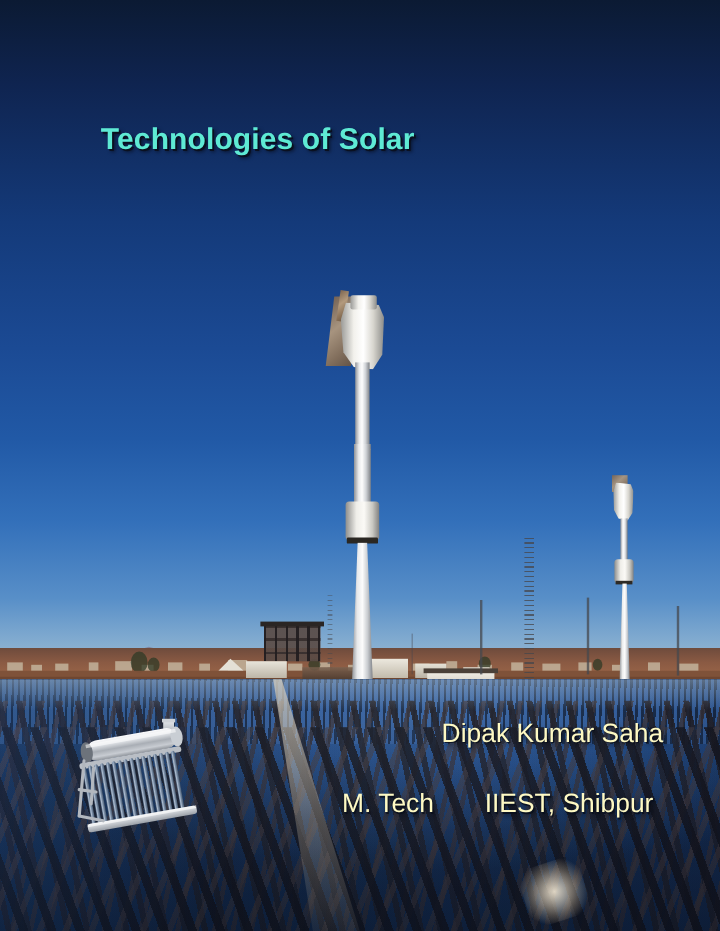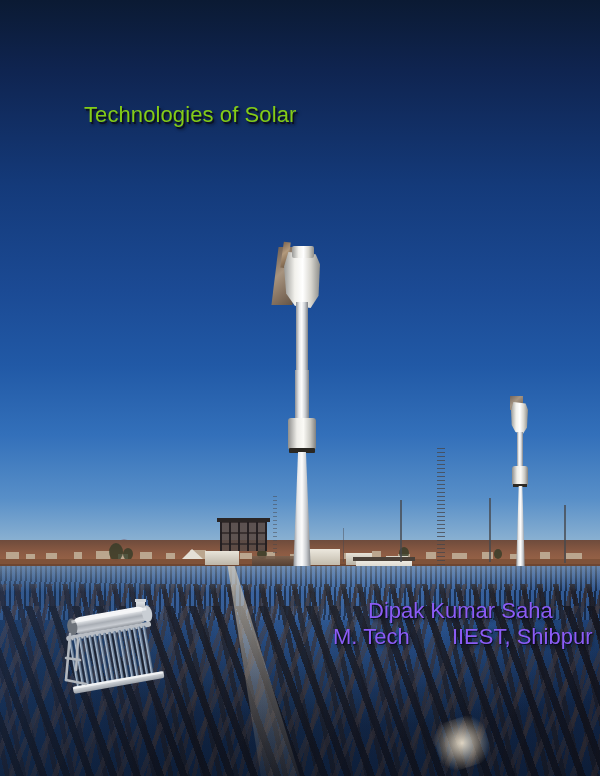--- a/index.html
+++ b/index.html
@@ -140,44 +140,44 @@
       repeating-linear-gradient(to bottom, rgba(35,30,32,.95) 0 2px, rgba(120,100,90,.25) 2px 11px),
       rgba(62,52,50,.85);
   }
 
   
   #swh{position:absolute;left:56px;top:598px;width:126px;height:106px;}
 
   
   .title{
     position:absolute;
-    color:#84cc16;
-    font-size:22px;
-    font-weight:400;
+    color:#5eead4;
+    font-size:25px;
+    font-weight:700;
     letter-spacing:.1px;
     text-shadow:
        1.5px 1.5px 0 rgba(10,14,26,.85),
        2.5px 2.5px 3px rgba(5,8,18,.6);
     white-space:nowrap;
   }
   #title-l1{left:84px;top:102px;}
   #title-l2{left:84px;top:160px;}
 
   .author{
     position:absolute;
-    color:#8b5cf6;
+    color:#fef9c3;
     font-size:22px;
     font-weight:400;
     white-space:nowrap;
     text-shadow:
        1px 1px 0 rgba(8,14,28,.8),
        2px 2px 4px rgba(4,8,16,.75);
   }
   #author-name{left:368px;top:598px;}
-  #author-affil{left:285px;top:624px;margin-left:48px;}
+  #author-affil{left:285px;top:657px;}
   .gap{display:inline-block;width:30px;}
 </style>
 </head>
 <body>
 
 <div id="cover">
 
   <div class="sky2"></div>
 
   <svg class="mountains" viewBox="0 0 600 30" preserveAspectRatio="none">

